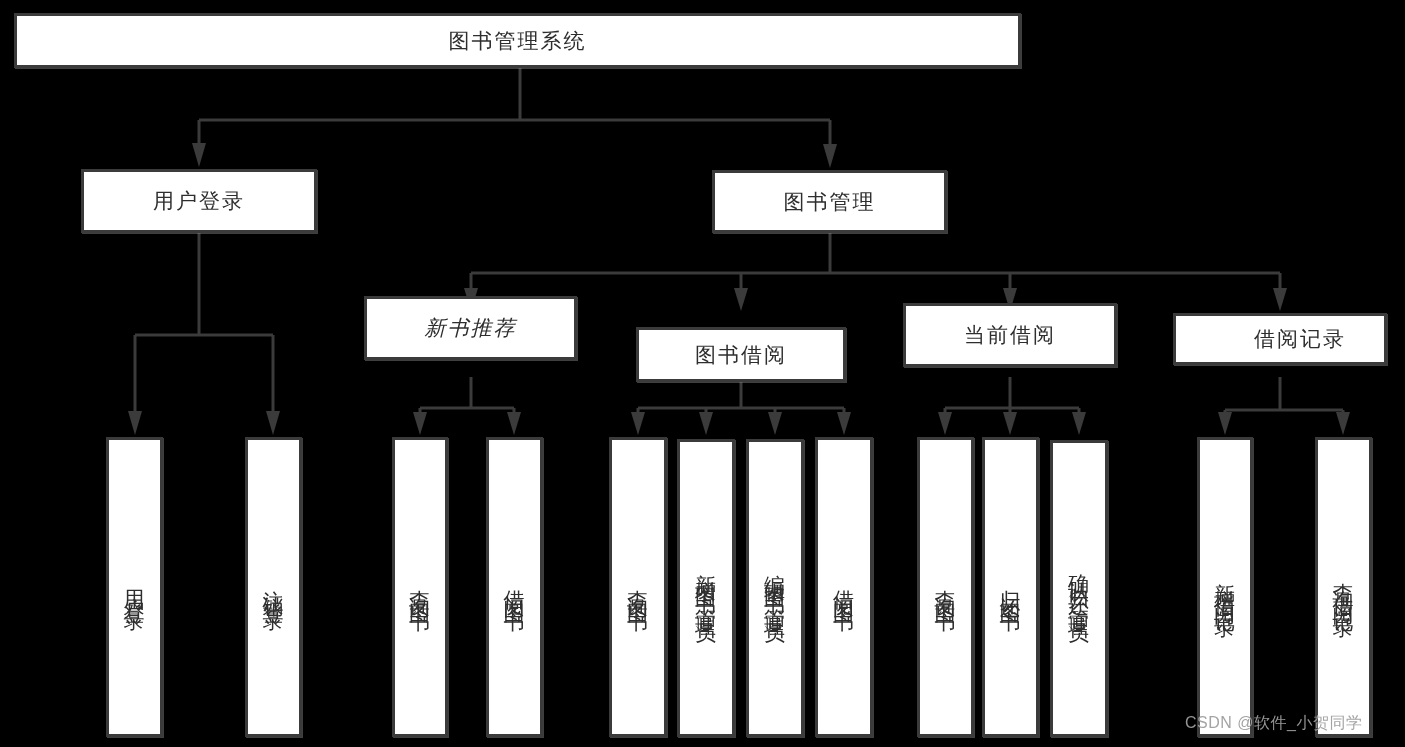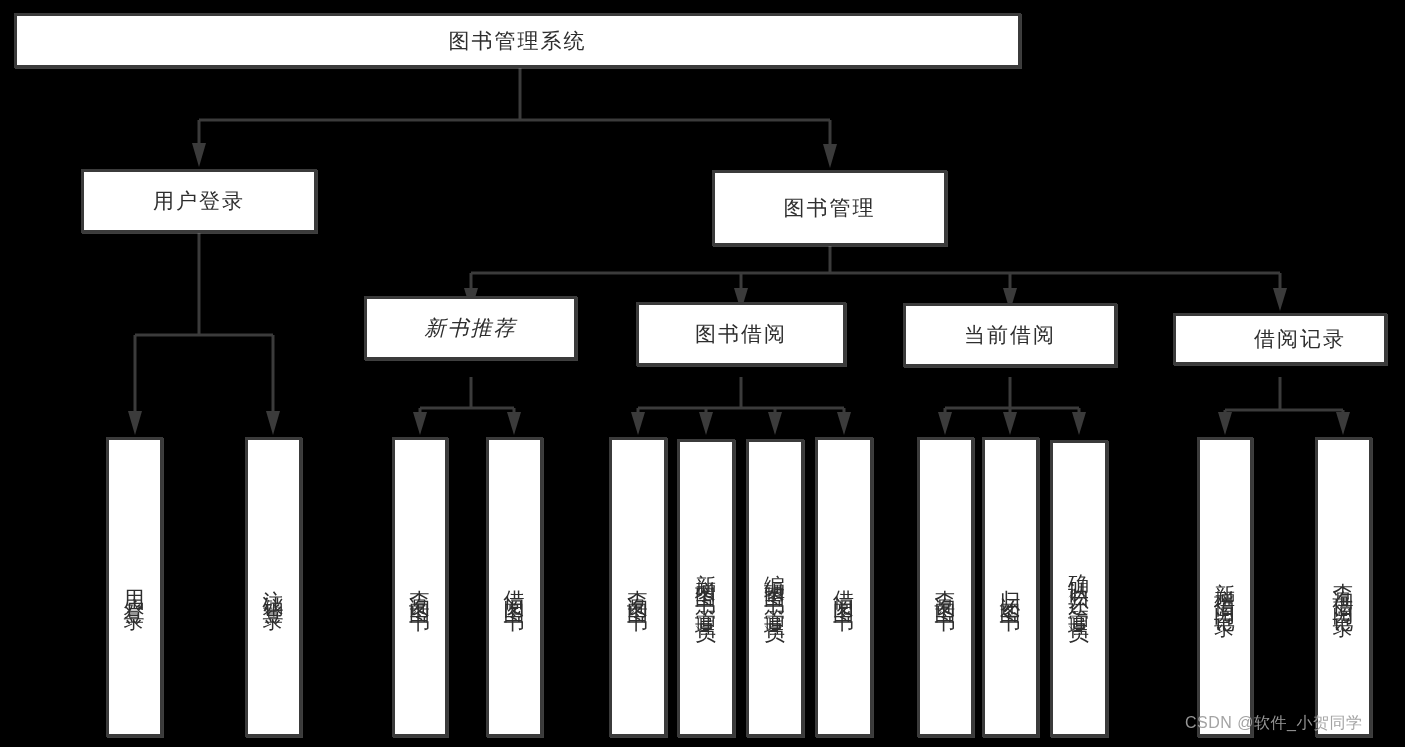--- a/index.html
+++ b/index.html
@@ -98,24 +98,24 @@
       <polygon points="1003,412 1017,412 1010,435"></polygon>
       <polygon points="1072,412 1086,412 1079,435"></polygon>
       <polygon points="1218,412 1232,412 1225,435"></polygon>
       <polygon points="1336,412 1350,412 1343,435"></polygon>
     </g>
   </svg>
 
   <div class="node hbox" style="left:14px; top:13px; width:1007px; height:55px;">图书管理系统</div>
 
   <div class="node hbox" style="left:81px; top:169px; width:236px; height:64px;">用户登录</div>
-  <div class="node hbox" style="left:712px; top:170px; width:235px; height:76px;">图书管理</div>
+  <div class="node hbox" style="left:712px; top:170px; width:235px; height:63px;">图书管理</div>
 
   <div class="node hbox" style="left:364px; top:296px; width:213px; height:64px;font-style:italic;">新书推荐</div>
-  <div class="node hbox" style="left:636px; top:302px; width:210px; height:64px;">图书借阅</div>
+  <div class="node hbox" style="left:636px; top:327px; width:210px; height:55px;">图书借阅</div>
   <div class="node hbox" style="left:903px; top:303px; width:214px; height:64px;">当前借阅</div>
   <div class="node hbox" style="left:1173px; top:313px; width:214px; height:52px;padding-left:40px;">借阅记录</div>
 
   <div class="node vbox" style="left:106px; top:437px; width:57px; height:300px;">用户登录</div>
   <div class="node vbox" style="left:245px; top:437px; width:57px; height:300px;">注销登录</div>
 
   <div class="node vbox" style="left:392px; top:437px; width:56px; height:300px;">查询图书</div>
   <div class="node vbox" style="left:486px; top:437px; width:57px; height:300px;">借阅图书</div>
 
   <div class="node vbox" style="left:609px; top:437px; width:58px; height:300px;">查询图书</div>

